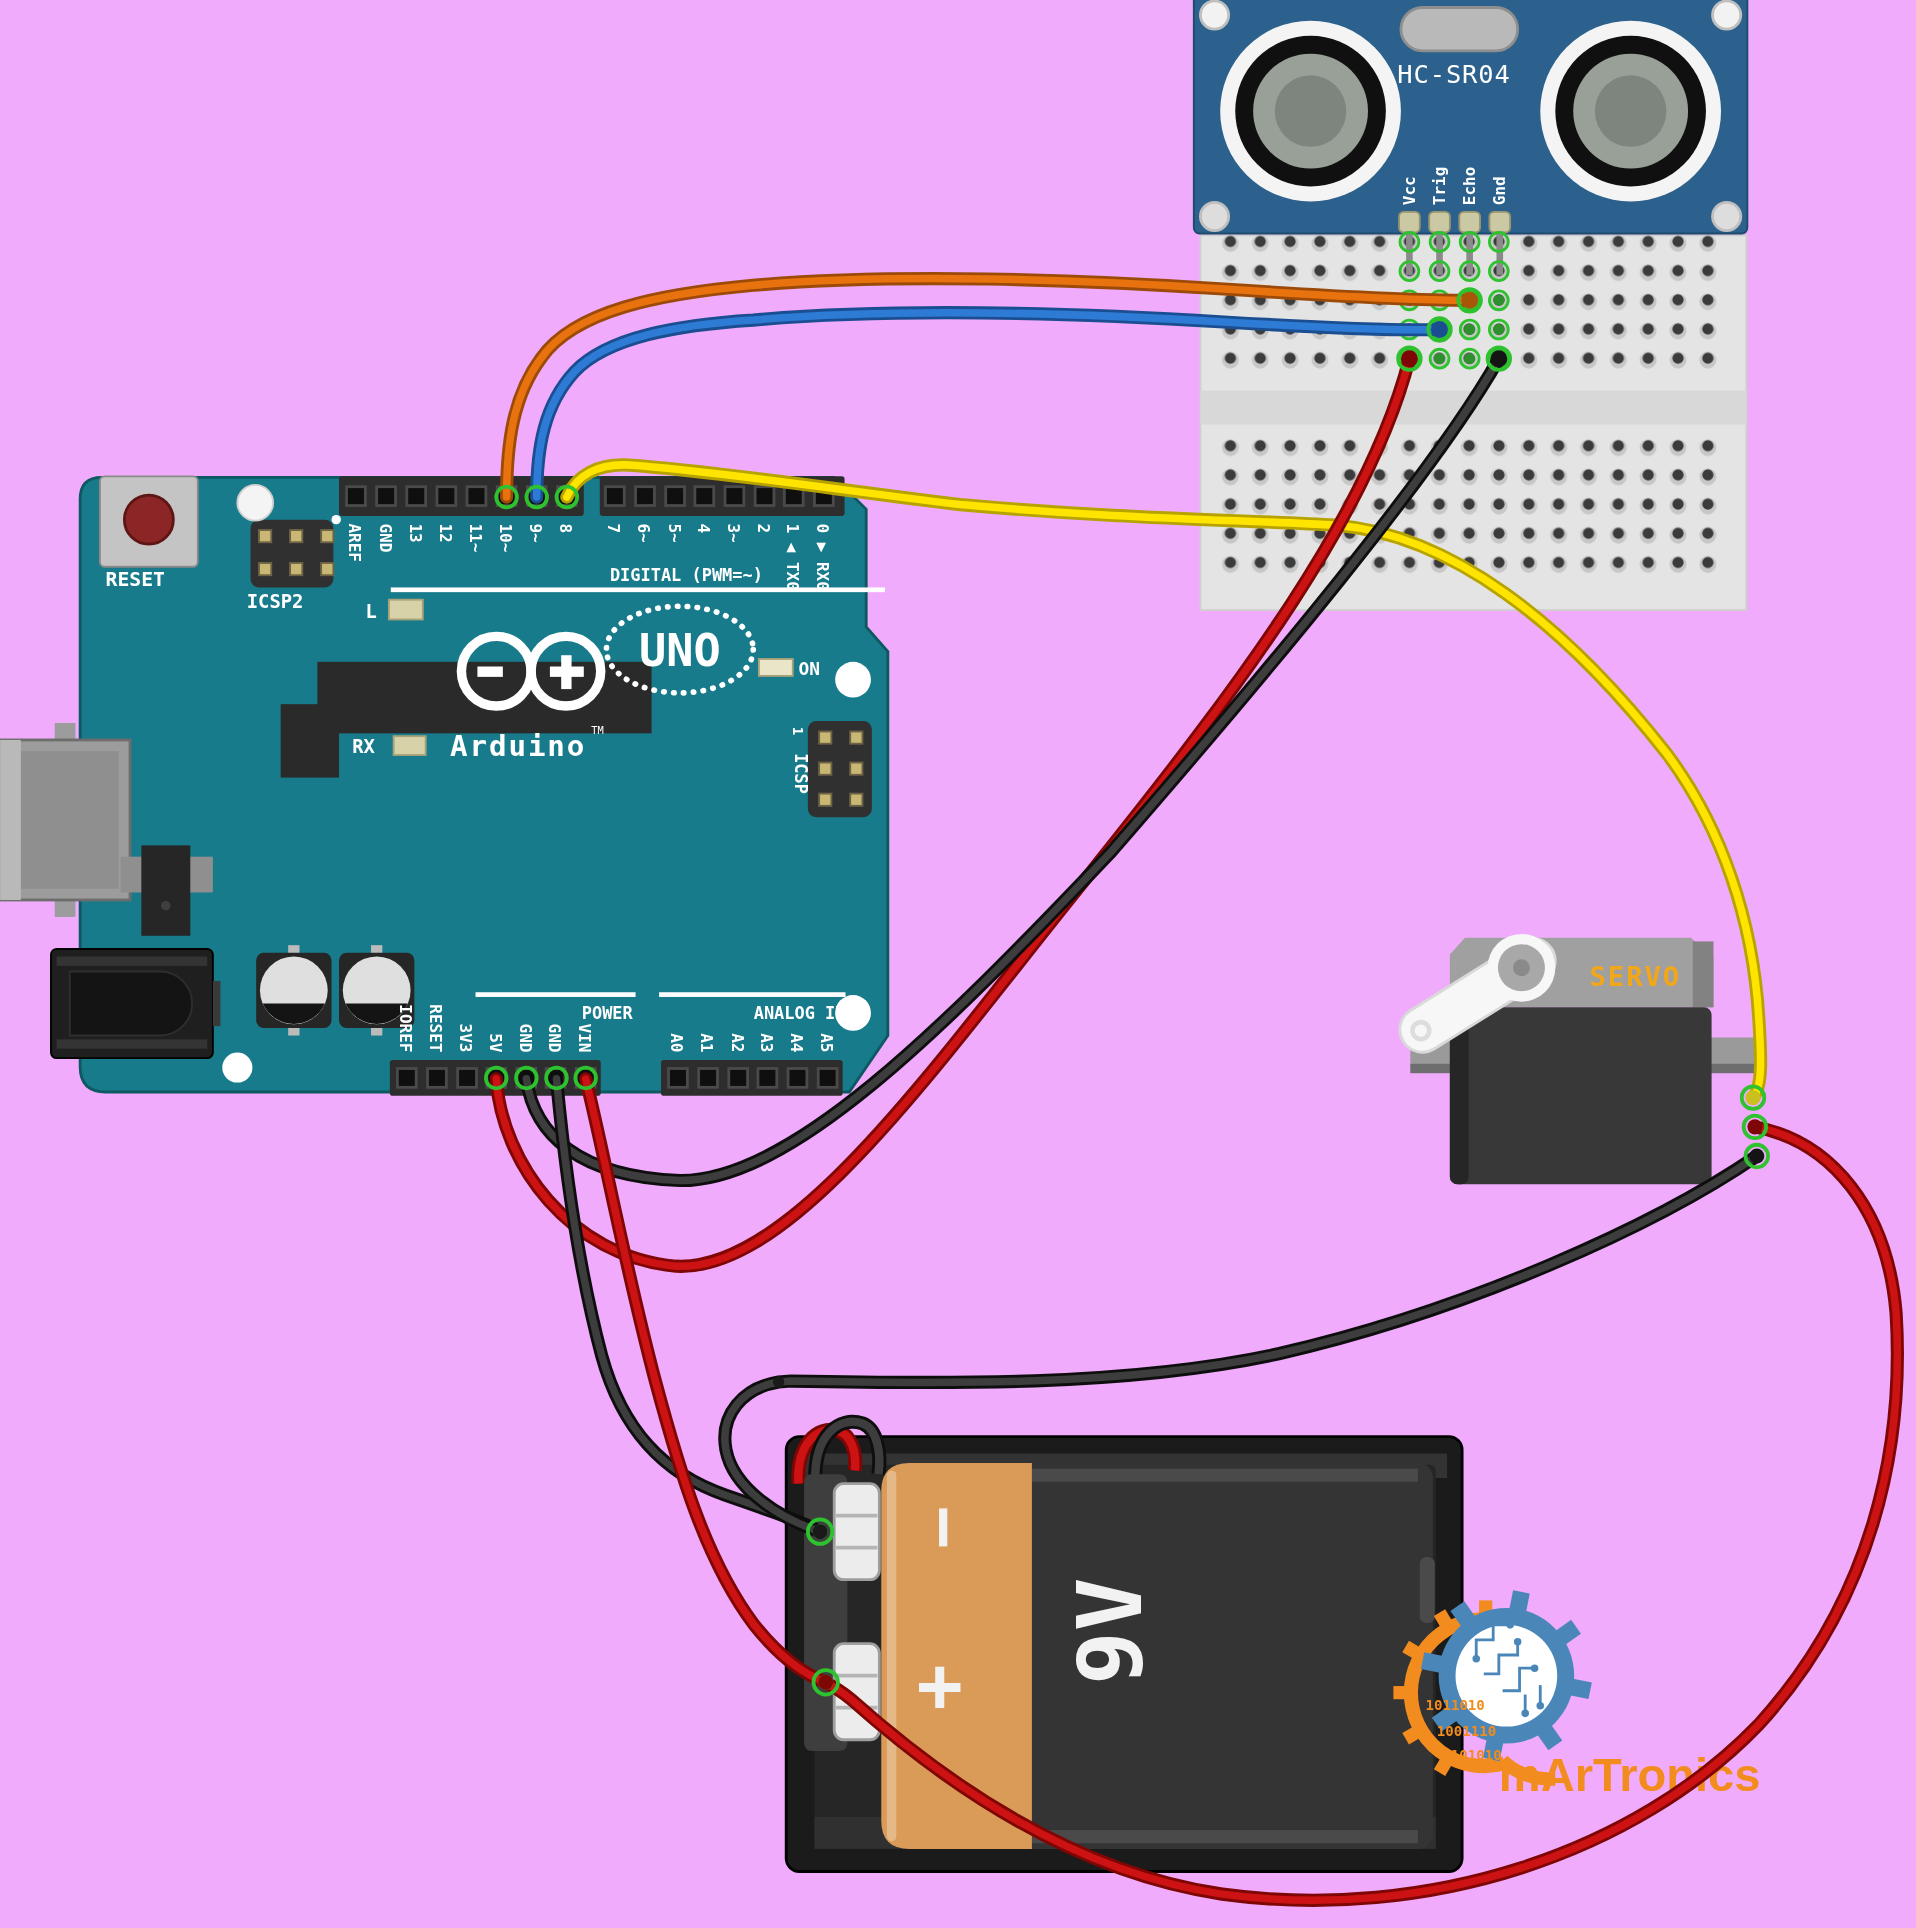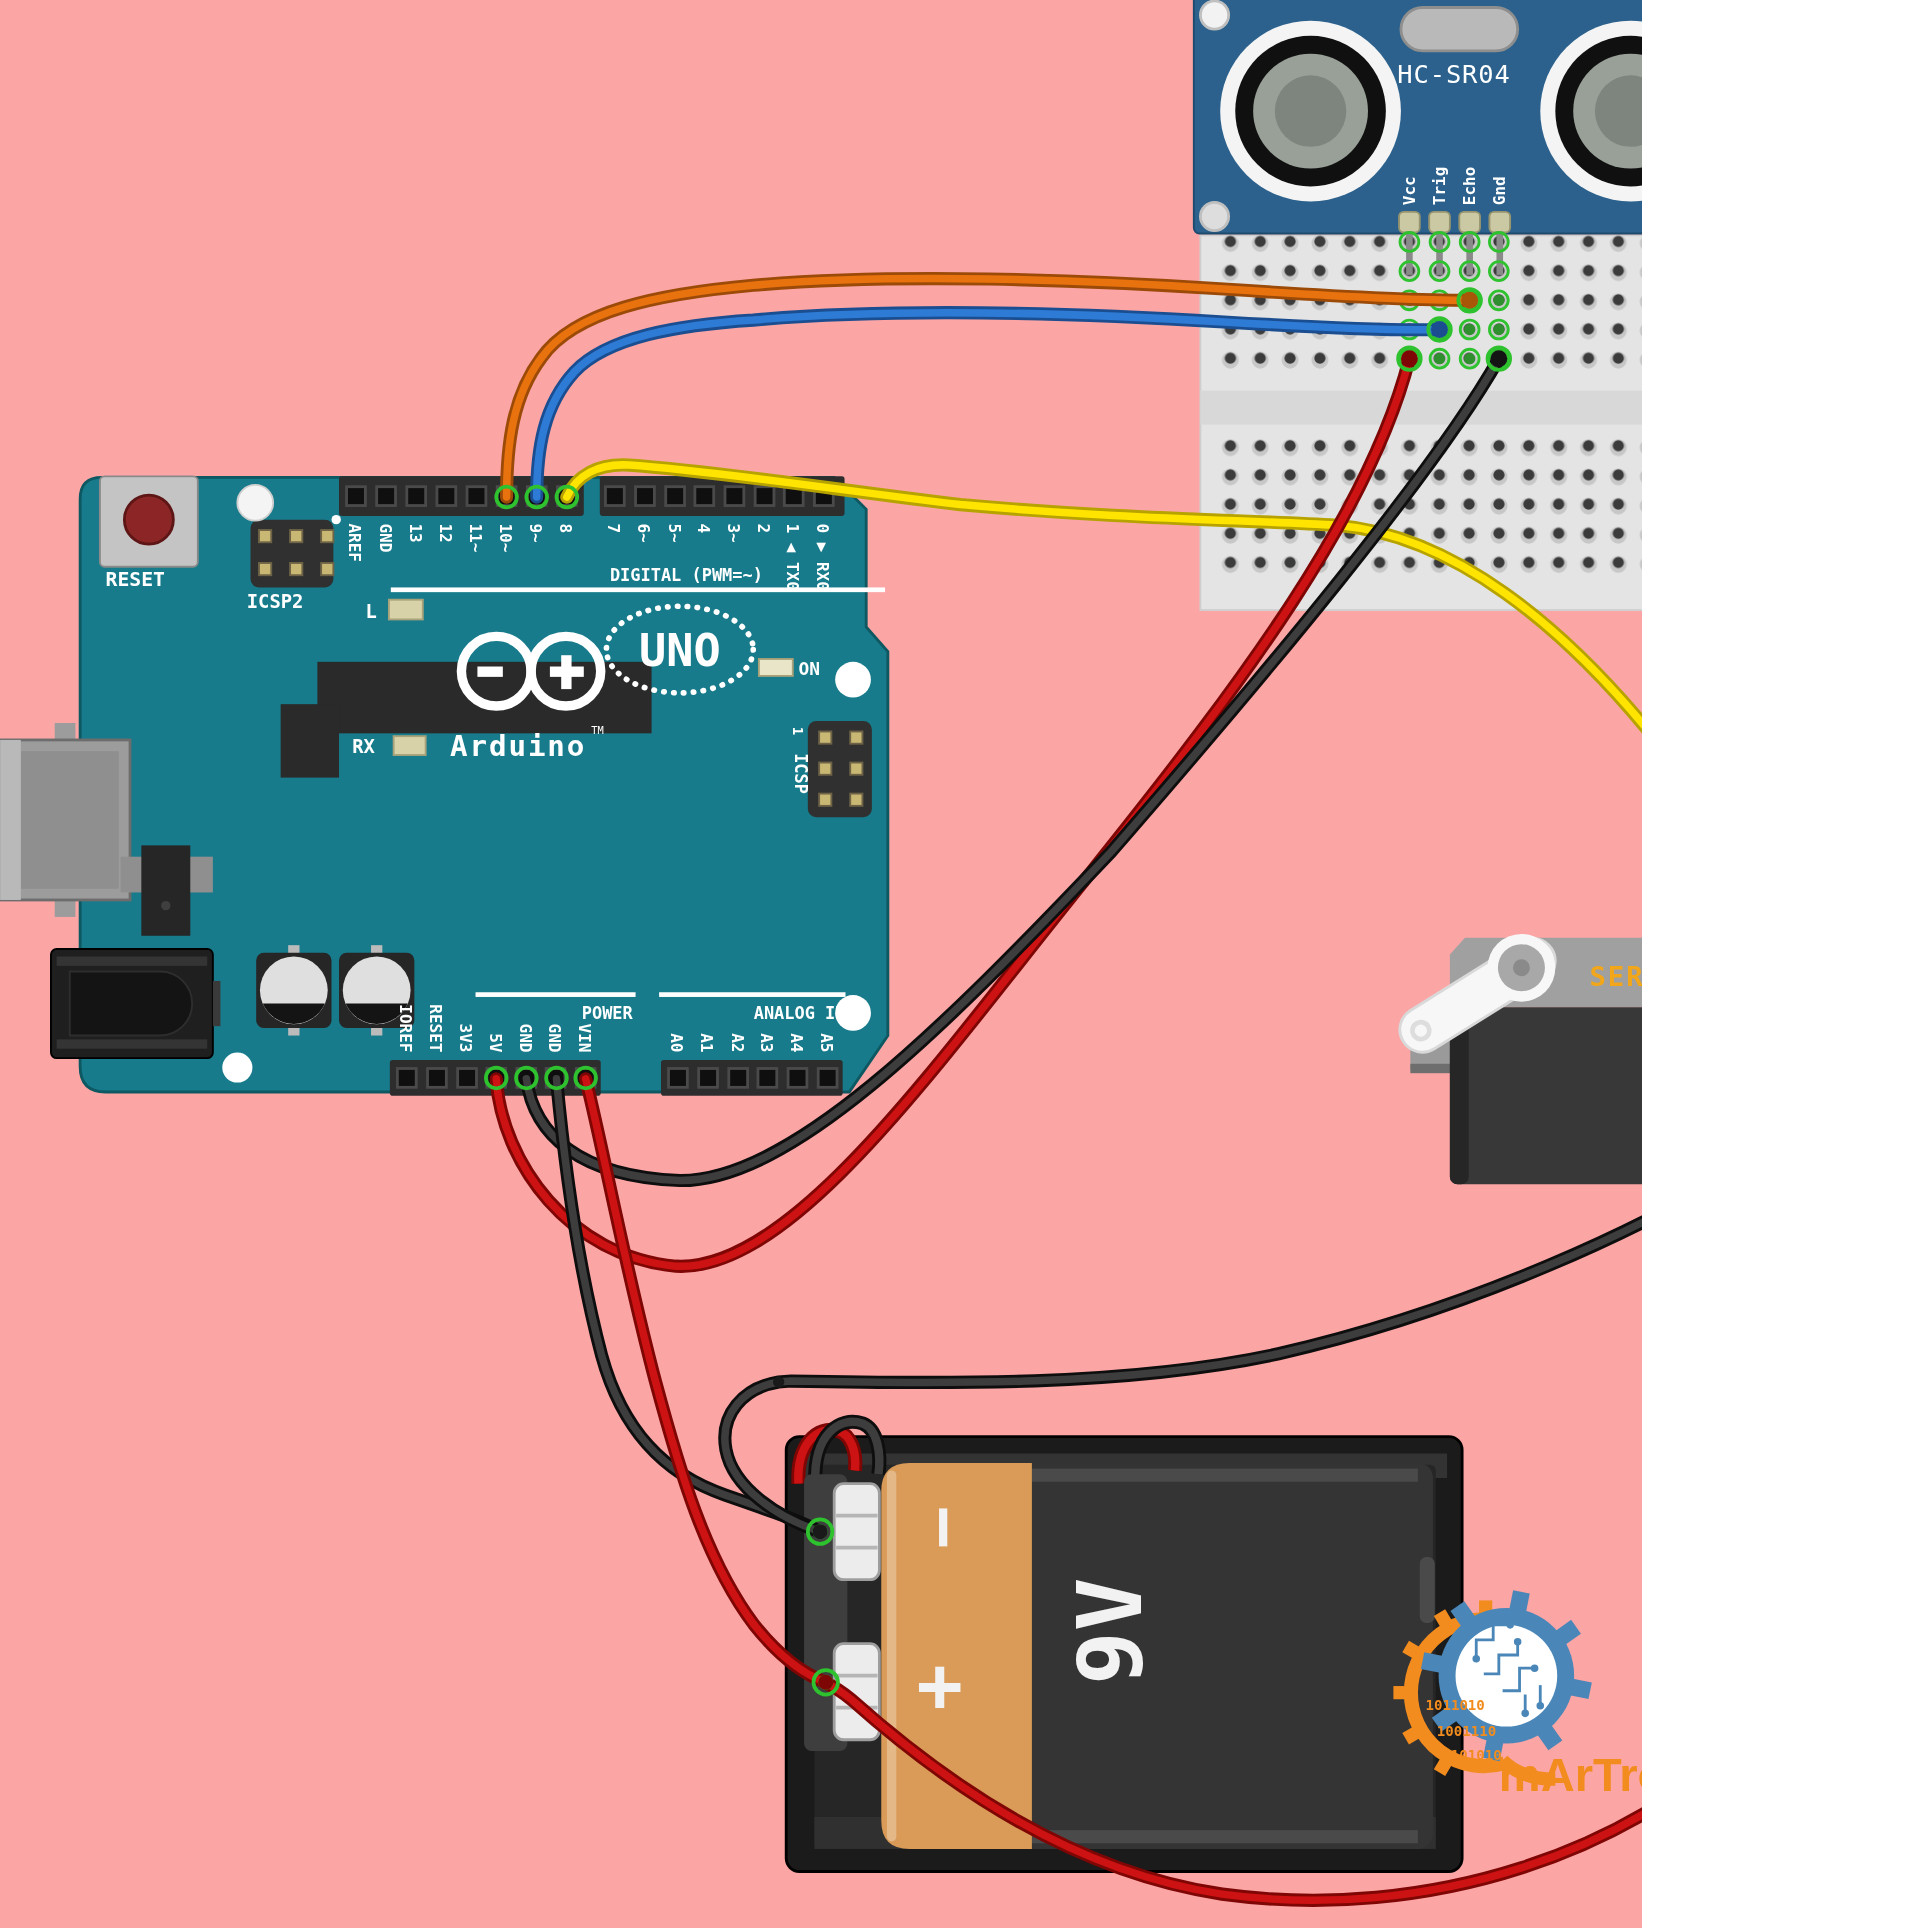--- a/index.html
+++ b/index.html
@@ -1,16 +1,16 @@
 <!DOCTYPE html>
 <html style="font-size:15px"><head>
 <meta charset="utf-8">
 <style>
   html,body{margin:0;padding:0;background:#ffffff;}
-  .stage{position:relative;width:1642px;height:1928px;background:#fca5a5;overflow:hidden;}
+  .stage{position:relative;width:1916px;height:1928px;background:#f0abfc;overflow:hidden;}
   svg{display:block;}
   text{font-family:"DejaVu Sans Mono","Liberation Mono",monospace;}
   .sans{font-family:"Liberation Sans","DejaVu Sans",sans-serif;}
 </style>
 </head>
 <body>
 
 <div class="stage">
 <svg width="1916" height="1928" viewBox="0 0 2035 2048" xmlns="http://www.w3.org/2000/svg">
 

